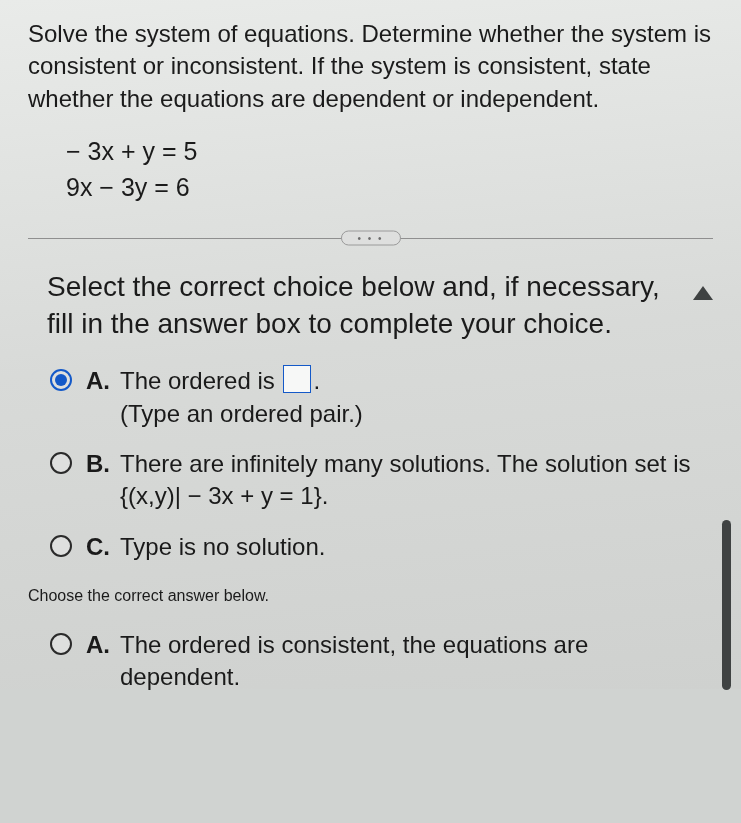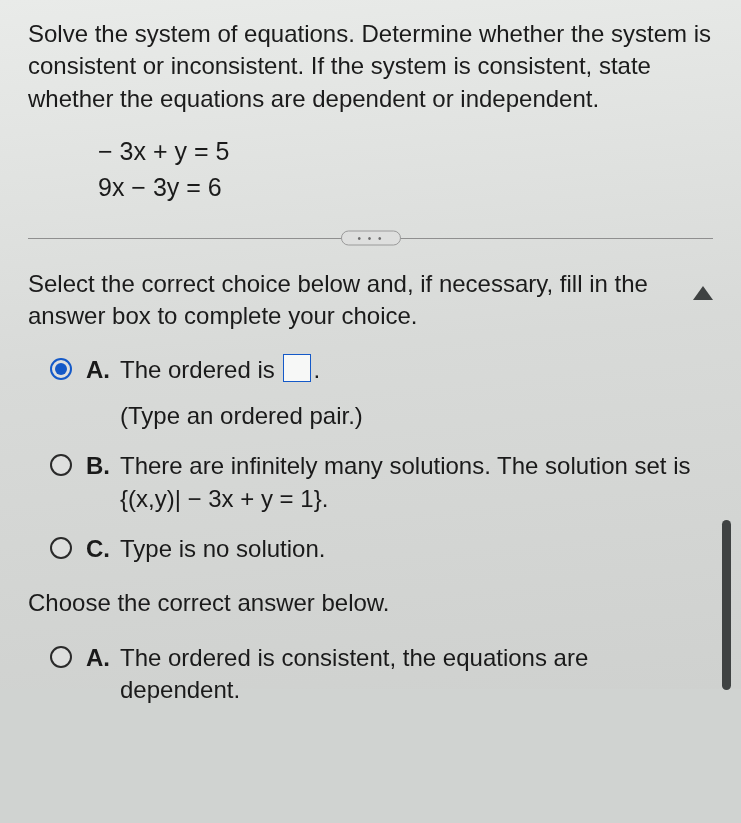--- a/index.html
+++ b/index.html
@@ -20,21 +20,21 @@
     padding: 18px 28px 18px 28px;
     position: relative;
   }
   .question-text {
     font-size: 24px;
     line-height: 1.35;
     color: #1b1b1b;
     margin-bottom: 18px;
   }
   .equations {
-    margin-left: 70px;
+    margin-left: 38px;
     font-size: 25px;
     line-height: 1.45;
     color: #1b1b1b;
     margin-bottom: 20px;
   }
   .divider-wrap {
     position: relative;
     width: 100%;
     height: 24px;
     margin: 14px 0 18px 0;
@@ -60,24 +60,25 @@
     letter-spacing: 2px;
     color: #6b6b6b;
   }
   .instruction-row {
     display: flex;
     align-items: flex-start;
     justify-content: space-between;
     margin-bottom: 22px;
   }
   .instruction-text {
-    font-size: 24px;
+    font-size: 28px;
     line-height: 1.35;
     color: #1b1b1b;
     flex: 1;
+    margin-left: 19px;
   }
   .scroll-up {
     width: 0;
     height: 0;
     border-left: 10px solid transparent;
     border-right: 10px solid transparent;
     border-bottom: 14px solid #3f4242;
     margin-top: 18px;
     margin-left: 10px;
     flex-shrink: 0;
@@ -131,24 +132,24 @@
     display: inline-block;
     width: 28px;
     height: 28px;
     border: 1.8px solid #1459c8;
     background: #f7f8f7;
     vertical-align: -4px;
     margin: 0 2px;
   }
   .hint {
     display: block;
-    margin-top: 13px;
+    margin-top: 0;
   }
   .second-prompt {
-    font-size: 24px;
+    font-size: 16px;
     line-height: 1.35;
     color: #1b1b1b;
     margin-bottom: 22px;
   }
   .scrollbar-thumb {
     position: absolute;
     right: 10px;
     top: 520px;
     width: 9px;
     height: 170px;

